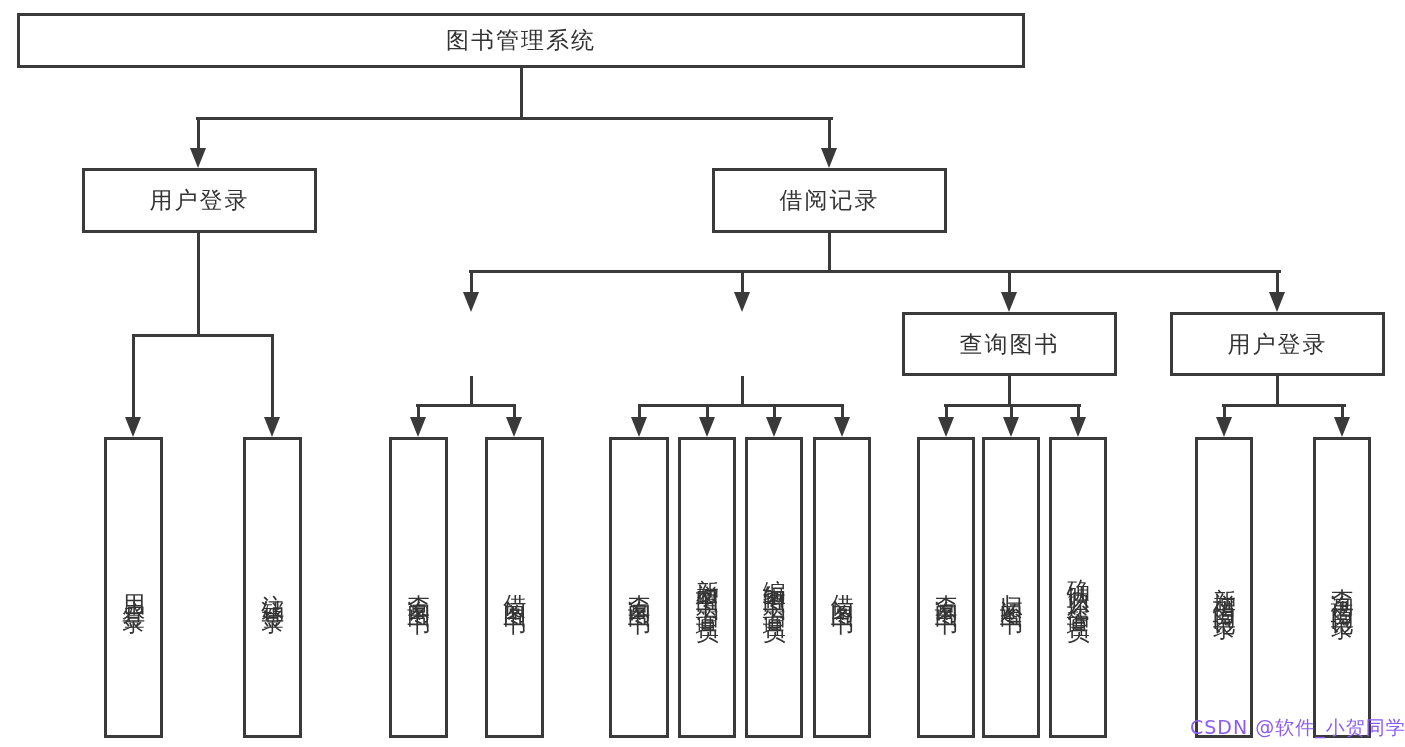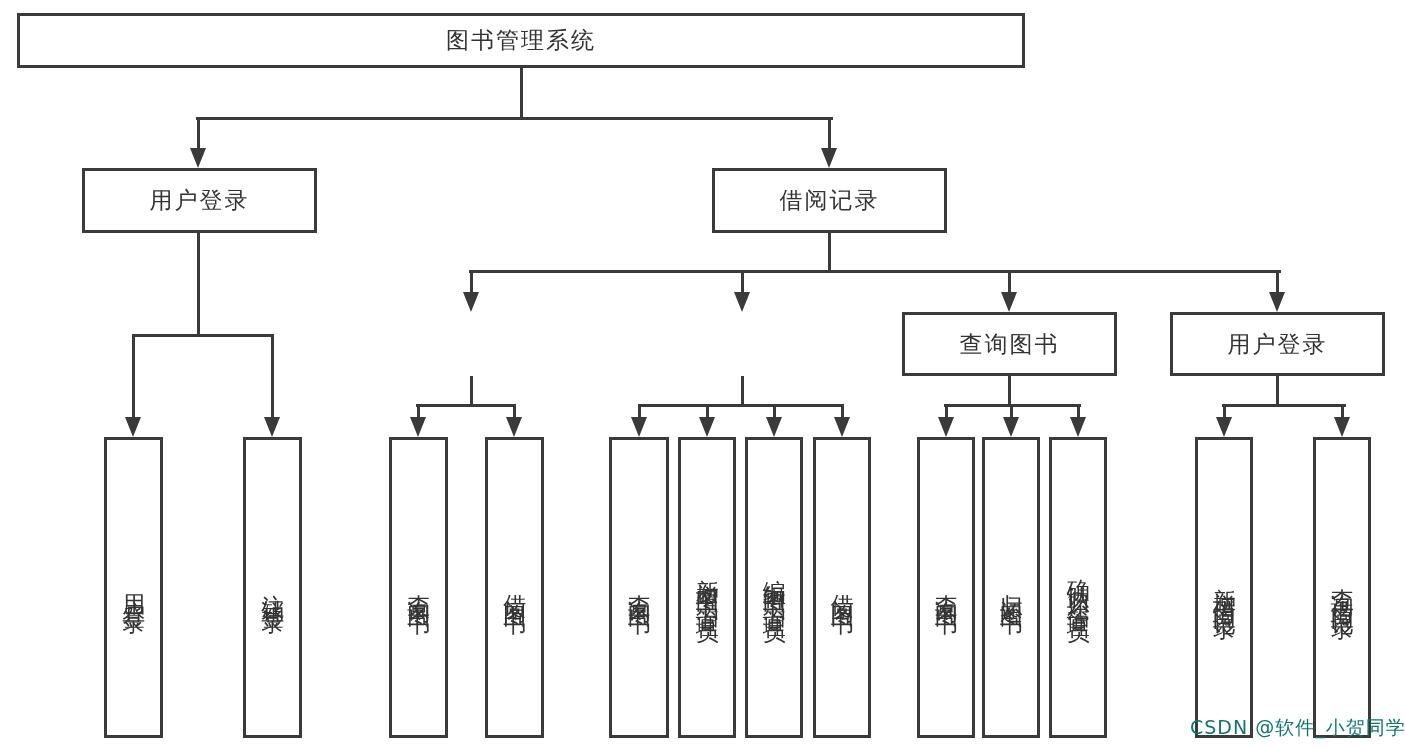--- a/index.html
+++ b/index.html
@@ -47,21 +47,21 @@
     border-left: 8px solid transparent;
     border-right: 8px solid transparent;
     border-top: 20px solid #3a3a3a;
     z-index: 1;
   }
   .watermark {
     position: absolute;
     left: 1190px;
     top: 715px;
     font-size: 19px;
-    color: #0f766e;
+    color: #8b5cf6;
     letter-spacing: 1px;
     z-index: 5;
     white-space: nowrap;
   }
 </style>
 </head>
 <body>
 
 <div class="canvas">
 

